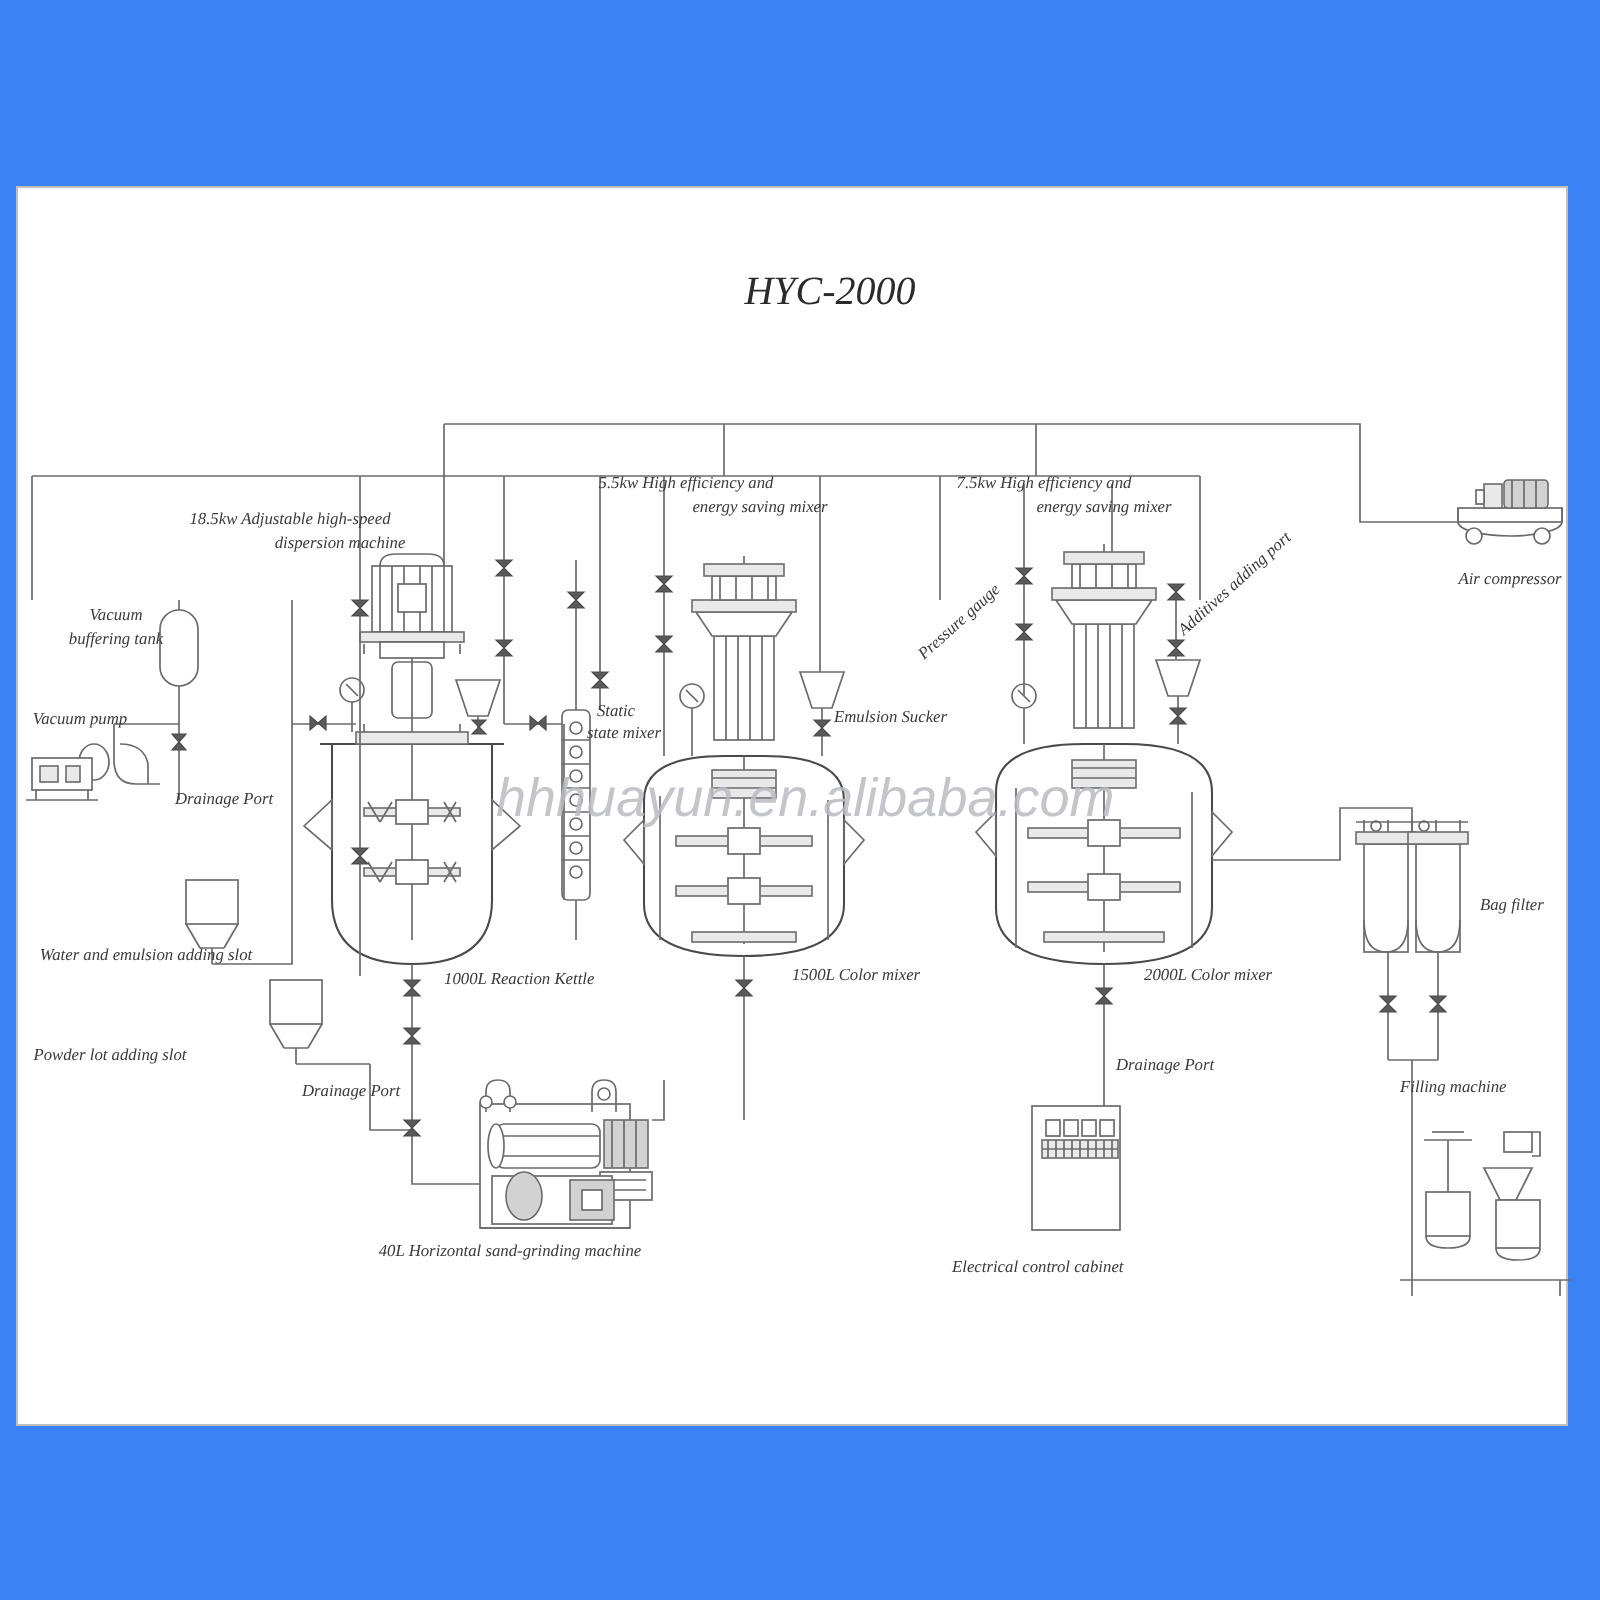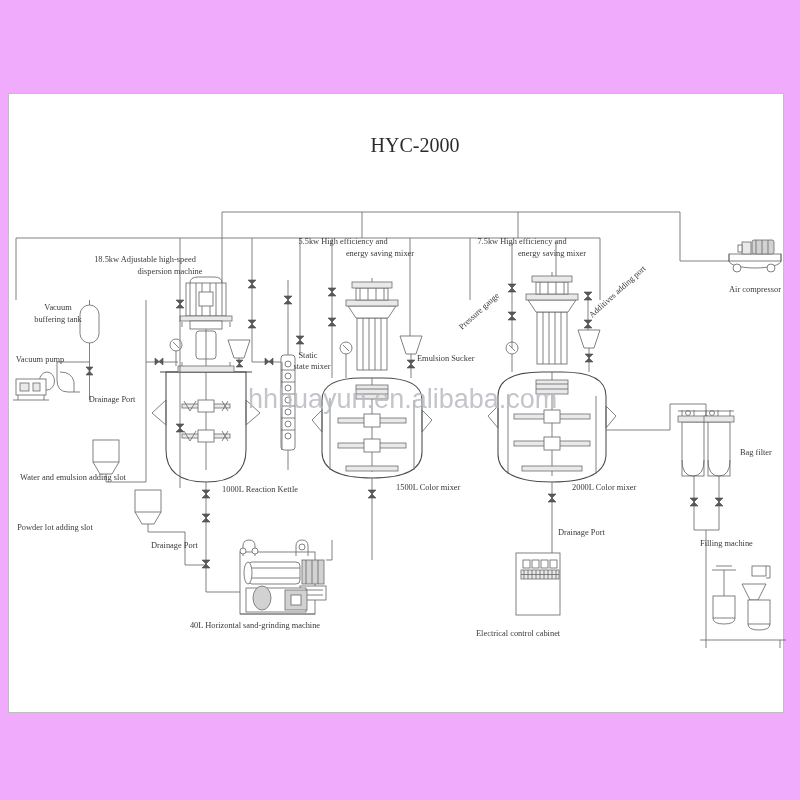--- a/index.html
+++ b/index.html
@@ -1,19 +1,19 @@
 <!DOCTYPE html>
 <html><head>
 <meta charset="utf-8">
 <title>HYC-2000</title>
 <style>
   html,body{margin:0;padding:0;background:#ffffff;}
   body{width:800px;height:800px;overflow:hidden;
        font-family:"Liberation Serif","DejaVu Serif",serif;}
-  #stage{position:relative;width:800px;height:800px;background:#f0abfc;}
+  #stage{position:relative;width:800px;height:800px;background:#3b82f6;font-style:italic;}
   #frame{position:absolute;left:8px;top:93px;width:776px;height:620px;
          border:1px solid #bfbfbf;background:#fff;box-sizing:border-box;}
   svg#dia{position:absolute;left:0;top:0;width:800px;height:800px;}
   .ttl{font-size:20px;fill:#2b2b2b;font-family:"Liberation Serif","DejaVu Serif",serif;}
   .lbl{font-size:8.4px;fill:#3a3a3a;font-family:"Liberation Serif","DejaVu Serif",serif;}
   .wm{font-size:27px;fill:#b9bcc2;opacity:.85;font-family:"Liberation Sans",sans-serif;}
   .ln{fill:none;stroke:#6b6b6b;stroke-width:.85;}
   .ln2{fill:none;stroke:#4a4a4a;stroke-width:1.05;}
   .vs{fill:#fff;stroke:#4a4a4a;stroke-width:1.05;}
   .fw{fill:#fff;stroke:#6b6b6b;stroke-width:.85;}

